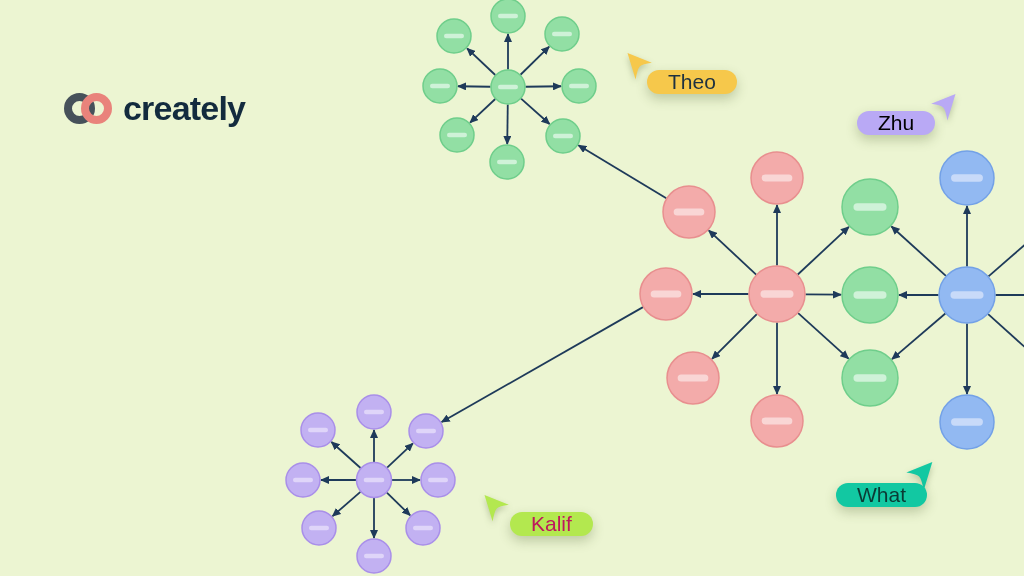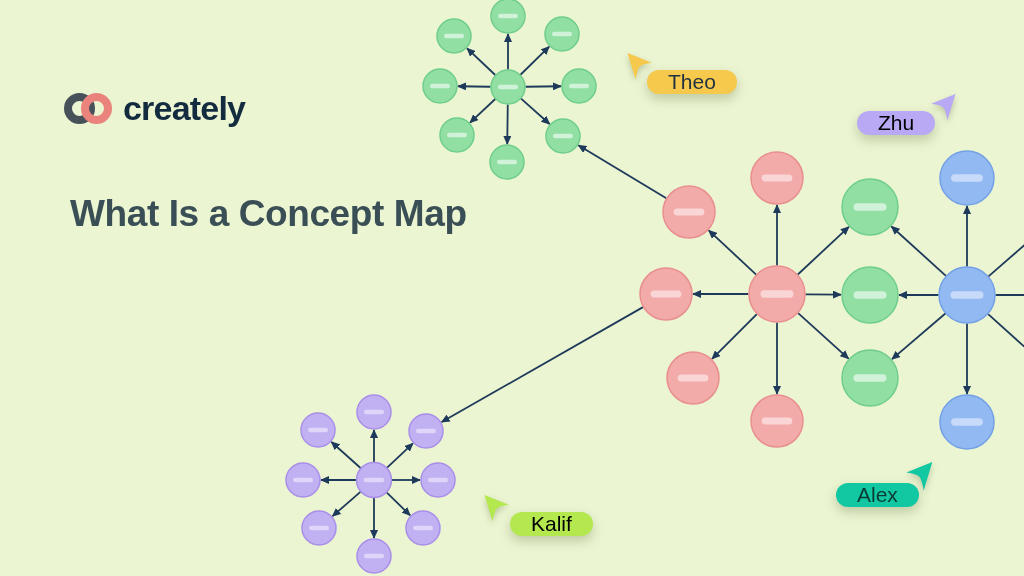--- a/index.html
+++ b/index.html
@@ -147,43 +147,42 @@
     </svg>
 
   <a class="logo">
     <span class="logo-rings">
       <span class="ring ring-left" style="border-color: rgb(70, 81, 90);"></span>
       <span class="ring ring-right" style="border-color: rgb(233, 131, 123);"></span>
     </span>
     <span class="logo-text" style="color: rgb(19, 43, 62);">creately</span>
   </a>
 
-  <h1 class="title" style="margin: 0px; color: rgb(58, 78, 85);">What Is a Concept Map</h1>
 
   <div class="collab collab-theo">
     <svg class="cursor" width="27" height="29" viewBox="0 0 27 29">
       <path class="cursor-shape cursor-upleft" d="M1.5 1 L25.8 10.8 Q16.5 12.2 13.8 14.4 Q11.3 17.2 9.6 27.5 Z" stroke-linejoin="round" fill="#F6C84B"></path>
     </svg>
     <span class="pill" style="background: rgb(246, 200, 75); color: rgb(30, 49, 64);">Theo</span>
   </div>
 
   <div class="collab collab-zhu">
     <svg class="cursor" width="27" height="29" viewBox="0 0 27 29">
       <path class="cursor-shape cursor-upright" d="M25.5 1 L1.2 10.8 Q10.5 12.2 13.2 14.4 Q15.7 17.2 17.4 27.5 Z" stroke-linejoin="round" fill="#B9A9F5"></path>
     </svg>
     <span class="pill" style="background: rgb(185, 169, 245); color: #000000;">Zhu</span>
   </div>
 
   <div class="collab collab-kalif">
     <svg class="cursor" width="27" height="29" viewBox="0 0 27 29">
       <path class="cursor-shape cursor-upleft" d="M1.5 1 L25.8 10.8 Q16.5 12.2 13.8 14.4 Q11.3 17.2 9.6 27.5 Z" stroke-linejoin="round" fill="#B3E84F"></path>
     </svg>
-    <span class="pill" style="background: rgb(179, 232, 79); color: #000000;">Kalif</span>
+    <span class="pill" style="background: rgb(179, 232, 79); color: #be185d;">Kalif</span>
   </div>
 
   <div class="collab collab-alex">
     <svg class="cursor" width="29" height="31" viewBox="0 0 27 29">
       <path class="cursor-shape cursor-upright" d="M25.5 1 L1.2 10.8 Q10.5 12.2 13.2 14.4 Q15.7 17.2 17.4 27.5 Z" stroke-linejoin="round" fill="#12C8A2"></path>
     </svg>
-    <span class="pill" style="background: rgb(18, 200, 162); color: rgb(11, 58, 52);">Alex</span>
+    <span class="pill" style="background: rgb(18, 200, 162); color: rgb(11, 58, 52);">What</span>
   </div>
 
 </div>
 
 </body></html>

